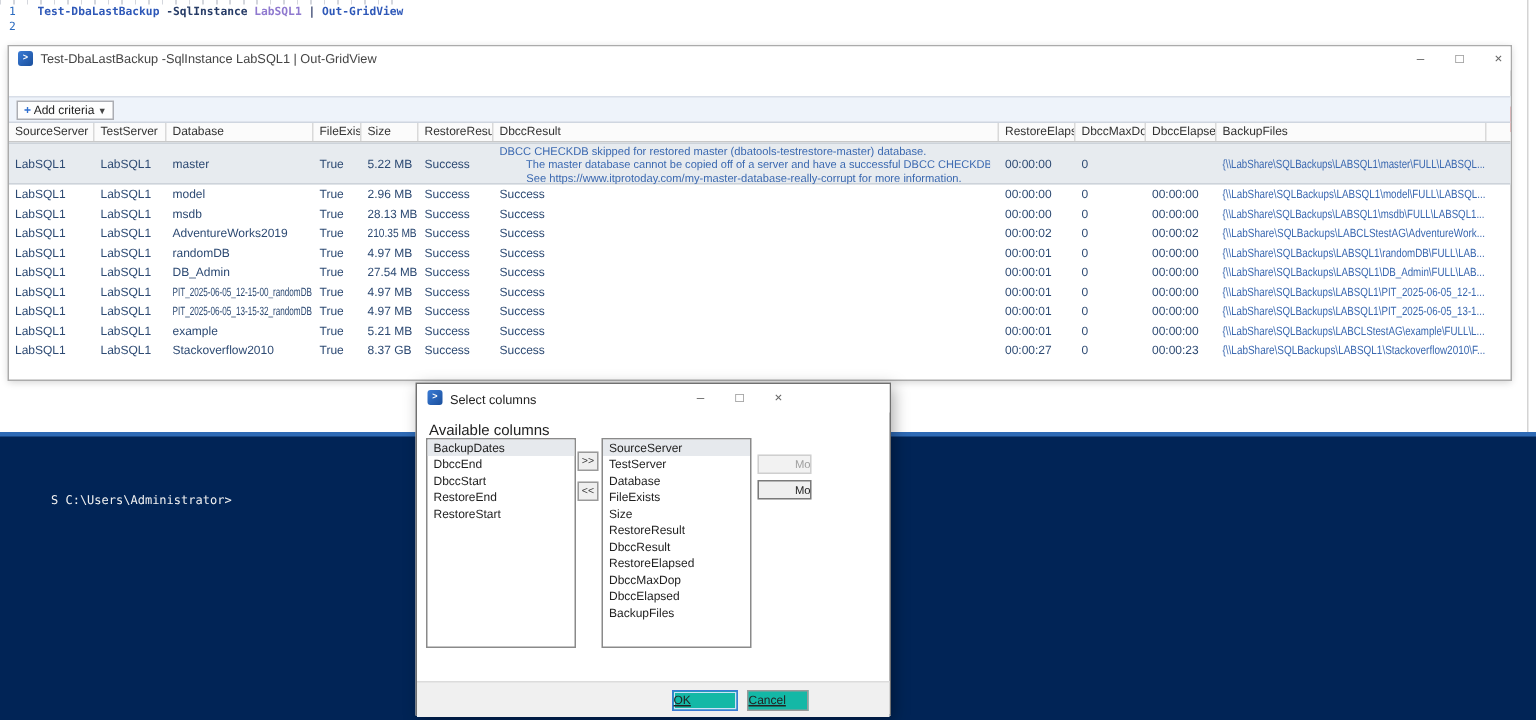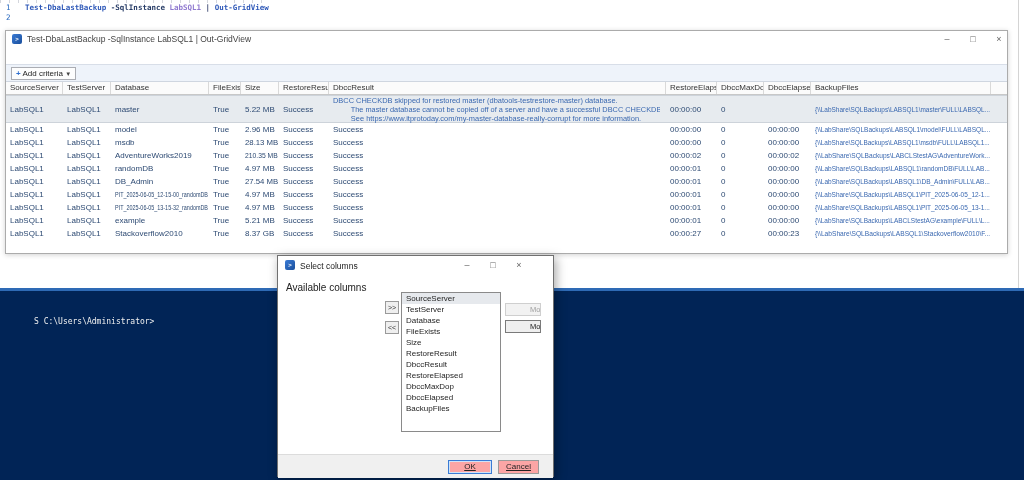--- a/index.html
+++ b/index.html
@@ -16,21 +16,21 @@
   .codeline { position:absolute; left:25px; top:3px; font-family:"DejaVu Sans Mono", monospace;
     font-size:7.5px; font-weight:bold; white-space:pre; }
   .tok-cmdlet { color:#2e58b8; } .tok-param { color:#263b66; } .tok-arg { color:#8f79cf; } .tok-pipe { color:#33406b; }
   .editor-scroll-line { position:absolute; left:1018px; top:0; width:1px; height:288px; background:#d4d4d4; }
 
   
   .console { position:absolute; left:0; top:288px; width:1024px; height:192px;
     background:#012456; border-top:3px solid #2e6ab5; }
   .console-line { position:absolute; left:2px; font-family:"DejaVu Sans Mono", monospace;
     font-size:8px; color:#f0f0f0; white-space:pre; }
-  .cl1 { top:11px; } .cl2 { top:26px;padding-left:32px; }
+  .cl1 { top:11px; } .cl2 { top:38px;padding-left:32px; }
 
   
   .gridwin { position:absolute; left:5px; top:30px; width:1003px; height:224px;
     background:#fff; border:1px solid #ababab; box-shadow:0 1px 5px rgba(0,0,0,.18); }
   .gw-titlebar { position:absolute; left:0; top:0; width:100%; height:16px; background:#ffffff; }
   .ps-icon { position:absolute; left:6px; top:3px; width:10px; height:10px; border-radius:2px;
     background:linear-gradient(135deg,#3a7bd5,#1a4f9c); color:#fff; font-size:6px; line-height:10px;
     text-align:center; font-weight:bold; }
   .gw-title { position:absolute; left:21px; top:3px; font-size:8.5px; color:#444; white-space:nowrap; }
   .winbtn { position:absolute; top:1px; width:22px; height:14px; text-align:center; font-size:9px;
@@ -66,21 +66,21 @@
   .cell { font-size:8px; color:#2d4a73; padding-left:4px; overflow:hidden; white-space:nowrap; }
   .cell .fit { display:inline-block; white-space:nowrap; transform-origin:left center; }
   .cell.files { color:#3a68b0; }
   .c0{width:57px;} .c1{width:48px;} .c2{width:98px;} .c3{width:32px;} .c4{width:38px;} .c5{width:50px;}
   .c6{width:337px;} .c7{width:51px;} .c8{width:47px;} .c9{width:47px;} .c10{width:180px;} .c11{width:16px; border-right:none;}
   .note { line-height:9px; }
   .note div { font-size:7.5px; color:#3a68b0; white-space:nowrap; overflow:hidden; }
   .note div.ind { padding-left:18px; }
 
   
-  .dialog { position:absolute; left:277px; top:255px; width:277px; height:222px; background:#fff;
+  .dialog { position:absolute; left:277px; top:255px; width:317px; height:222px; background:#fff;
     border:1px solid #707070; box-shadow:2px 3px 10px rgba(0,0,0,.35); }
   .dlg-titlebar { position:absolute; left:0; top:0; width:100%; height:19px; background:#fff; }
   .dlg-icon { left:7px; top:4px; }
   .dlg-title { position:absolute; left:22px; top:5px; font-size:8.5px; color:#222; }
   .dlg-min { left:178px; top:2px; } .dlg-max { left:204px; top:2px; } .dlg-close { left:230px; top:2px; }
   .dlg-label { position:absolute; font-size:10px; color:#222; }
   .lbl-avail { left:8px; top:26px; } .lbl-sel { left:125px; top:40px; }
   .listbox { position:absolute; top:36px; width:100px; height:140px; border:1px solid #8a8a8a;
     background:#fff; overflow:hidden; }
   .list-avail { left:6px; } .list-sel { left:123px; }
@@ -89,22 +89,22 @@
   .listitem.hl { background:#e6e9ed; }
   .xferbtn { position:absolute; left:107px; width:14px; height:13px; background:#efefef;
     border:1px solid #9a9a9a; font-size:7px; line-height:11px; text-align:center; color:#333; }
   .btn-right { top:45px; } .btn-left { top:65px; }
   .movebtn { position:absolute; left:227px; width:36px; height:13px; font-size:7.5px; line-height:11px;
     text-align:left; white-space:nowrap; overflow:hidden;padding-left:24px; }
   .btn-moveup { top:47px; background:#f2f2f2; border:1px solid #cfcfcf; color:#9f9f9f; }
   .btn-movedown { top:64px; background:#efefef; border:1px solid #7a7a7a; color:#222; }
   .dlg-footer { position:absolute; left:0; top:198px; width:100%; height:24px; background:#f0f0f0;
     border-top:1px solid #dcdcdc; }
-  .dlg-btn { position:absolute; top:5px; height:14px; background:#fca5a5; font-size:8px; line-height:12px;
-    text-align:center; color:#222;text-decoration:underline; }
+  .dlg-btn { position:absolute; top:5px; height:14px; background:#14b8a6; font-size:8px; line-height:12px;
+    text-align:left; color:#222;text-decoration:underline; }
   .btn-ok { left:170px; width:44px; border:1px solid #3a7bd5; box-shadow:inset 0 0 0 1px #cfe2f7; }
   .btn-cancel { left:220px; width:41px; border:1px solid #9a9a9a; }
 </style>
 </head>
 <body>
 
 <div class="stage">
 
   <div class="editor">
     <div class="tabticks"></div>
@@ -293,20 +293,27 @@
   <div class="dialog">
     <div class="dlg-titlebar">
       <span class="ps-icon dlg-icon">&gt;</span>
       <span class="dlg-title">Select columns</span>
       <span class="winbtn dlg-min">–</span>
       <span class="winbtn dlg-max">□</span>
       <span class="winbtn dlg-close">×</span>
     </div>
     <span class="dlg-label lbl-avail">Available columns</span>
     <span class="dlg-label lbl-sel">Selected columns</span>
+    <div class="listbox list-avail" id="list-avail">
+        <div class="listitem hl">BackupDates</div>
+        <div class="listitem">DbccEnd</div>
+        <div class="listitem">DbccStart</div>
+        <div class="listitem">RestoreEnd</div>
+        <div class="listitem">RestoreStart</div>
+      </div>
     <div class="listbox list-sel" id="list-sel">
         <div class="listitem hl">SourceServer</div>
         <div class="listitem">TestServer</div>
         <div class="listitem">Database</div>
         <div class="listitem">FileExists</div>
         <div class="listitem">Size</div>
         <div class="listitem">RestoreResult</div>
         <div class="listitem">DbccResult</div>
         <div class="listitem">RestoreElapsed</div>
         <div class="listitem">DbccMaxDop</div>

